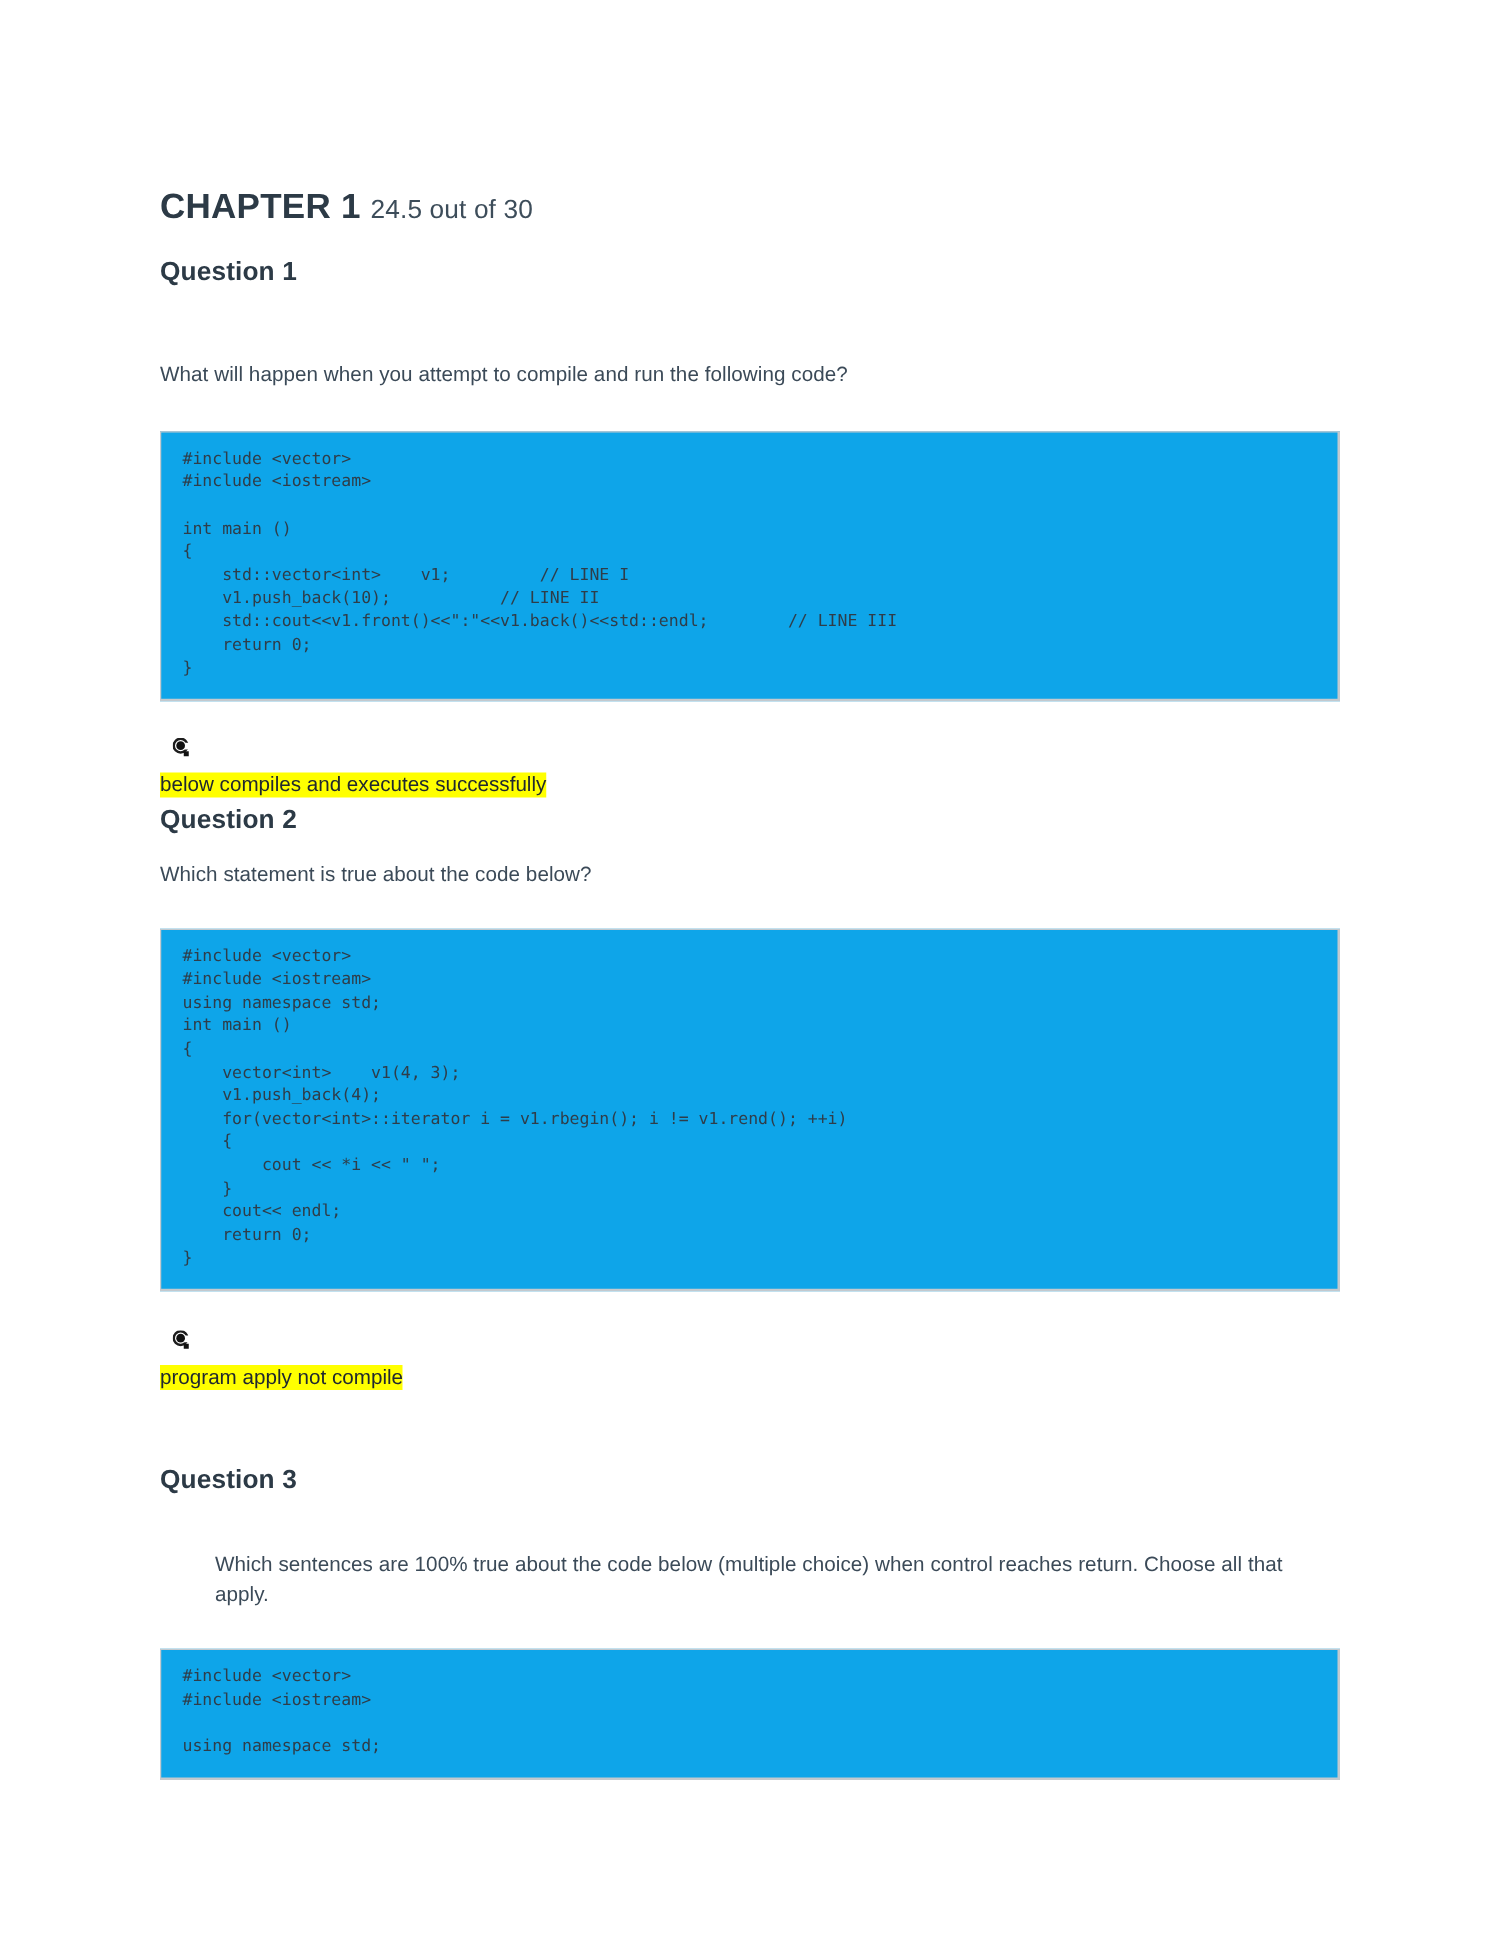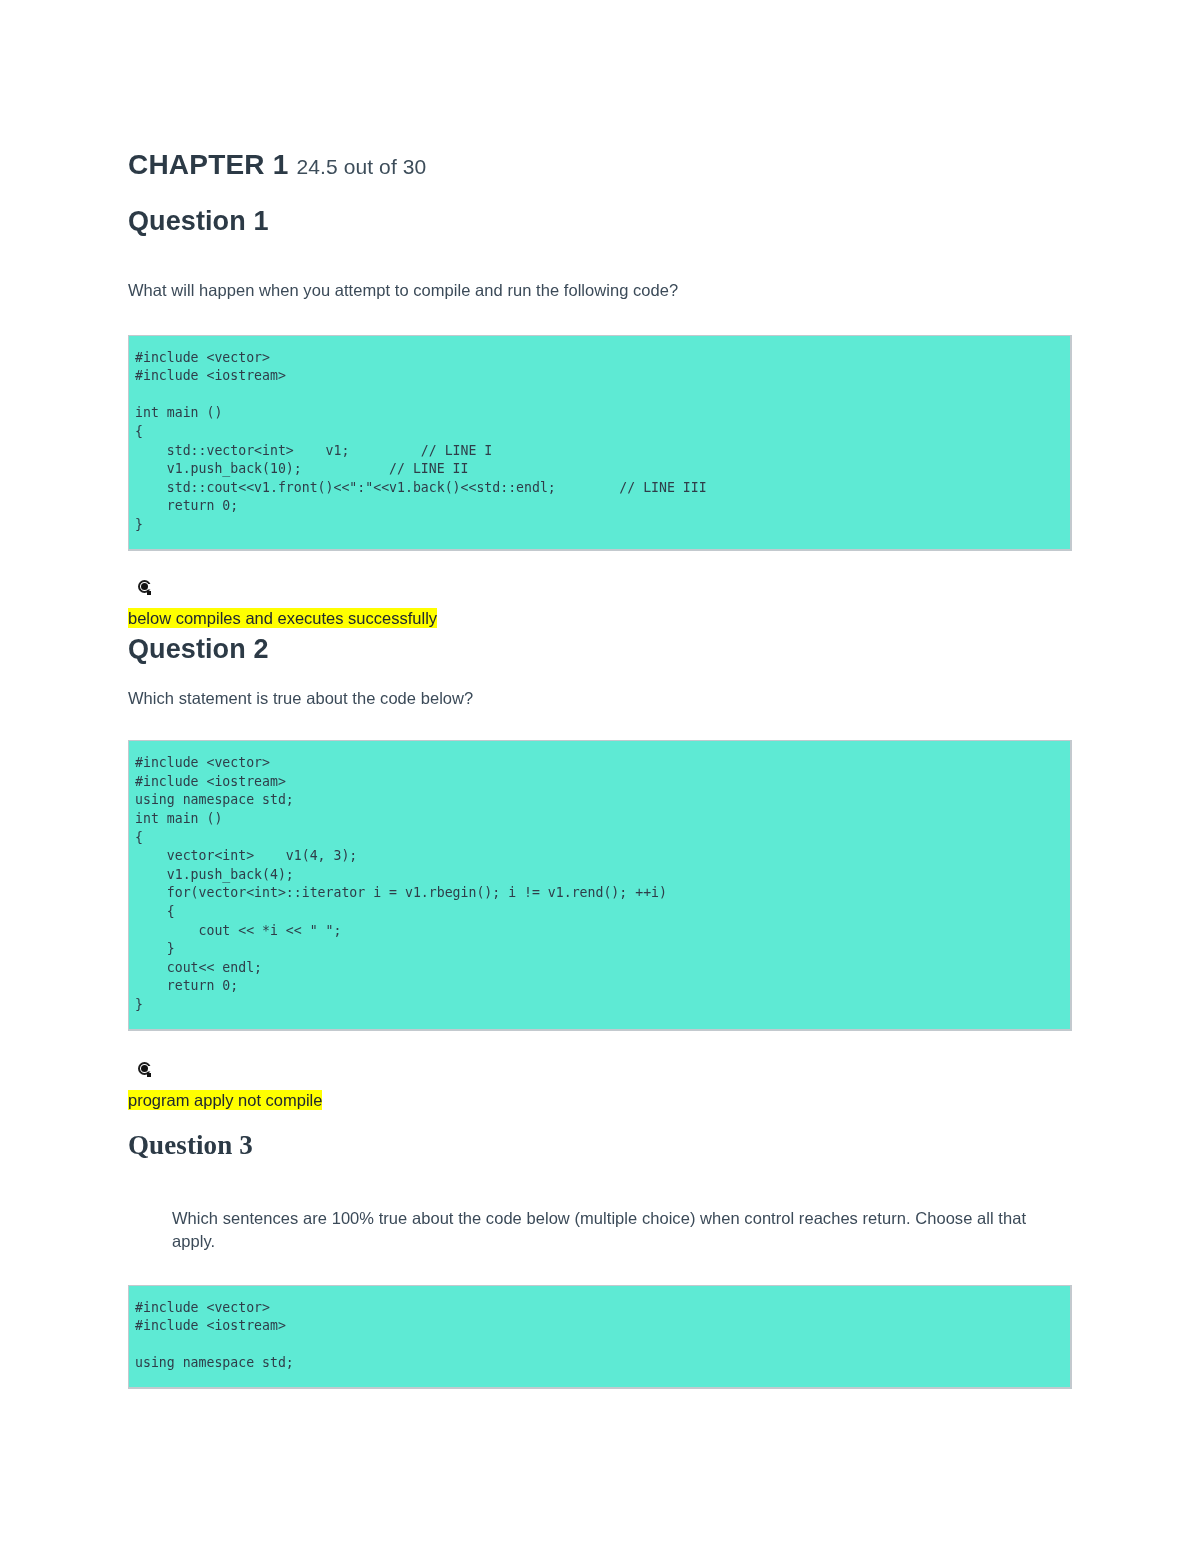--- a/index.html
+++ b/index.html
@@ -35,51 +35,51 @@
     margin: 0 0 6px 0;
     line-height: 1.22;
   }
   .doc-title .score {
     font-size: 21px;
     font-weight: normal;
     color: #3d4d5a;
     letter-spacing: 0.1px;
   }
   .q-heading {
-    font-size: 27px;
+    font-size: 21px;
     font-weight: bold;
     color: #2c3a46;
     letter-spacing: 0.1px;
     line-height: 1.3;
     margin: 0;
   }
   .q-heading.first { margin-top: 22px; }
   .q-heading.tight { margin-top: 2px; }
-  .q-heading.spaced { margin-top: 16px; font-family: Liberation Serif, serif; }
+  .q-heading.spaced { margin-top: 56px; }
 
   
   .q-text {
     font-size: 16.5px;
     color: #3b4a58;
     line-height: 1.42;
     margin: 0;
     letter-spacing: 0.05px;
   }
-  .q-text.after-heading { margin-top: 40px; }
+  .q-text.after-heading { margin-top: 58px; }
   .q-text.after-heading-2 { margin-top: 20px; }
   .q-text.after-heading-3 { margin-top: 44px; margin-left: 44px; }
 
   
   .code-block {
-    background: #5eead4;
+    background: #0ea5e9;
     border: 1px solid #c3c9ce;
     border-bottom-width: 2px;
     border-right-width: 2px;
     box-sizing: border-box;
-    padding: 13px 14px 14px 6px;
+    padding: 13px 14px 14px 17px;
     font-family: "DejaVu Sans Mono", monospace;
     font-size: 13.2px;
     line-height: 18.6px;
     color: #2f3d49;
     white-space: pre;
     overflow: hidden;
   }
   .code-block.cb1 { margin-top: 32px; }
   .code-block.cb2 { margin-top: 30px; }
   .code-block.cb3 { margin-top: 31px; }

